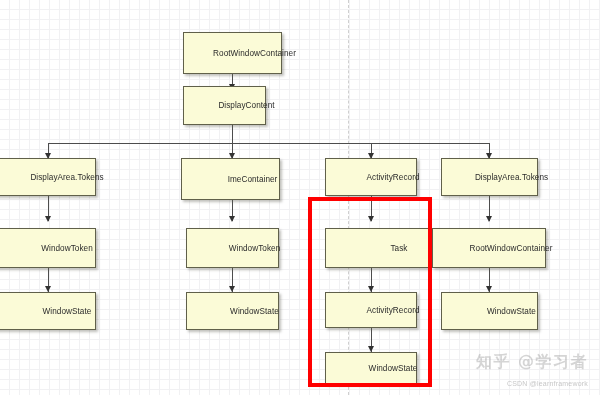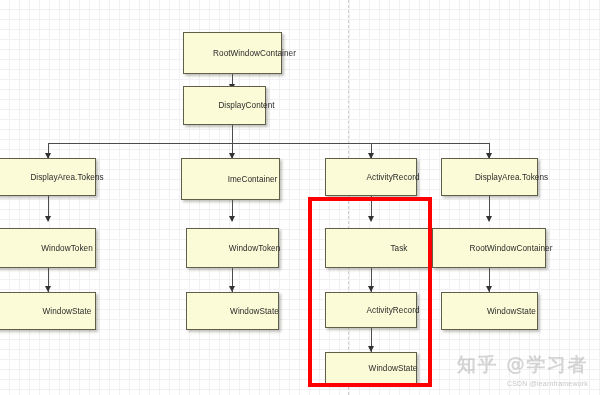--- a/index.html
+++ b/index.html
@@ -93,21 +93,21 @@
     z-index: 8;
     pointer-events: none;
   }
 
   
   #watermark-primary {
     position: absolute;
     right: 12px;
     top: 352px;
     font-family: "DejaVu Sans", sans-serif;
-    font-size: 19px;
+    font-size: 16px;
     font-weight: 700;
     color: rgba(150,150,150,0.40);
     letter-spacing: 1.5px;
     white-space: nowrap;
     z-index: 9;
   }
   #watermark-secondary {
     position: absolute;
     right: 12px;
     top: 380px;

